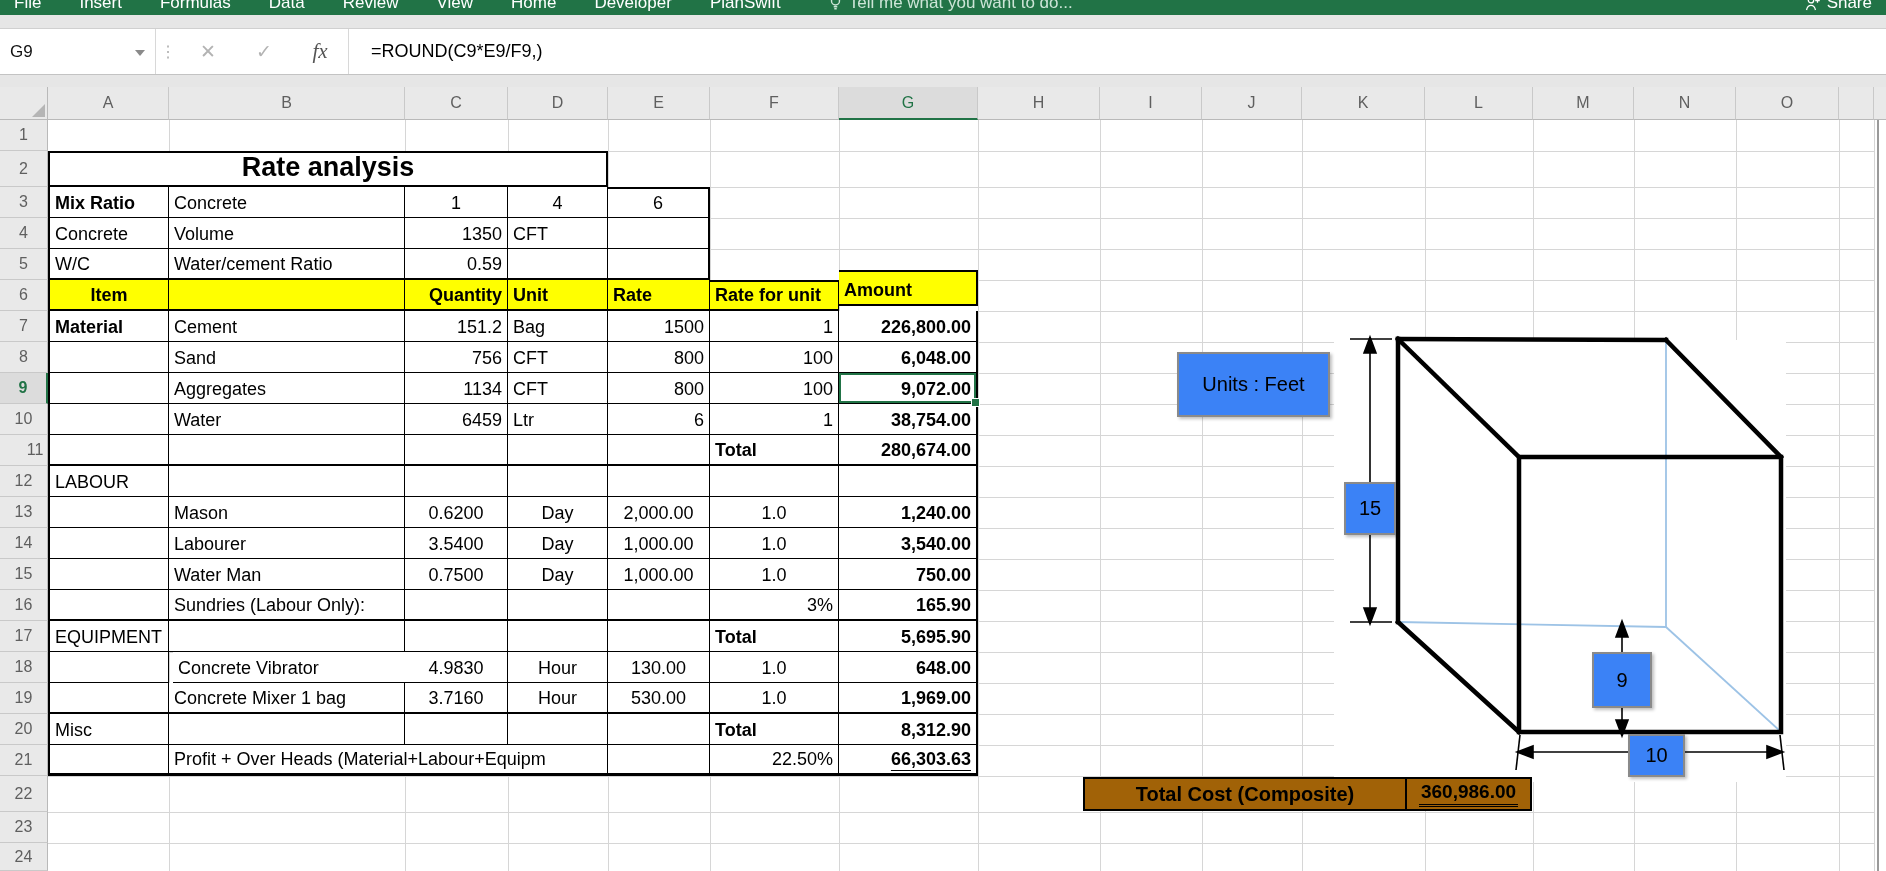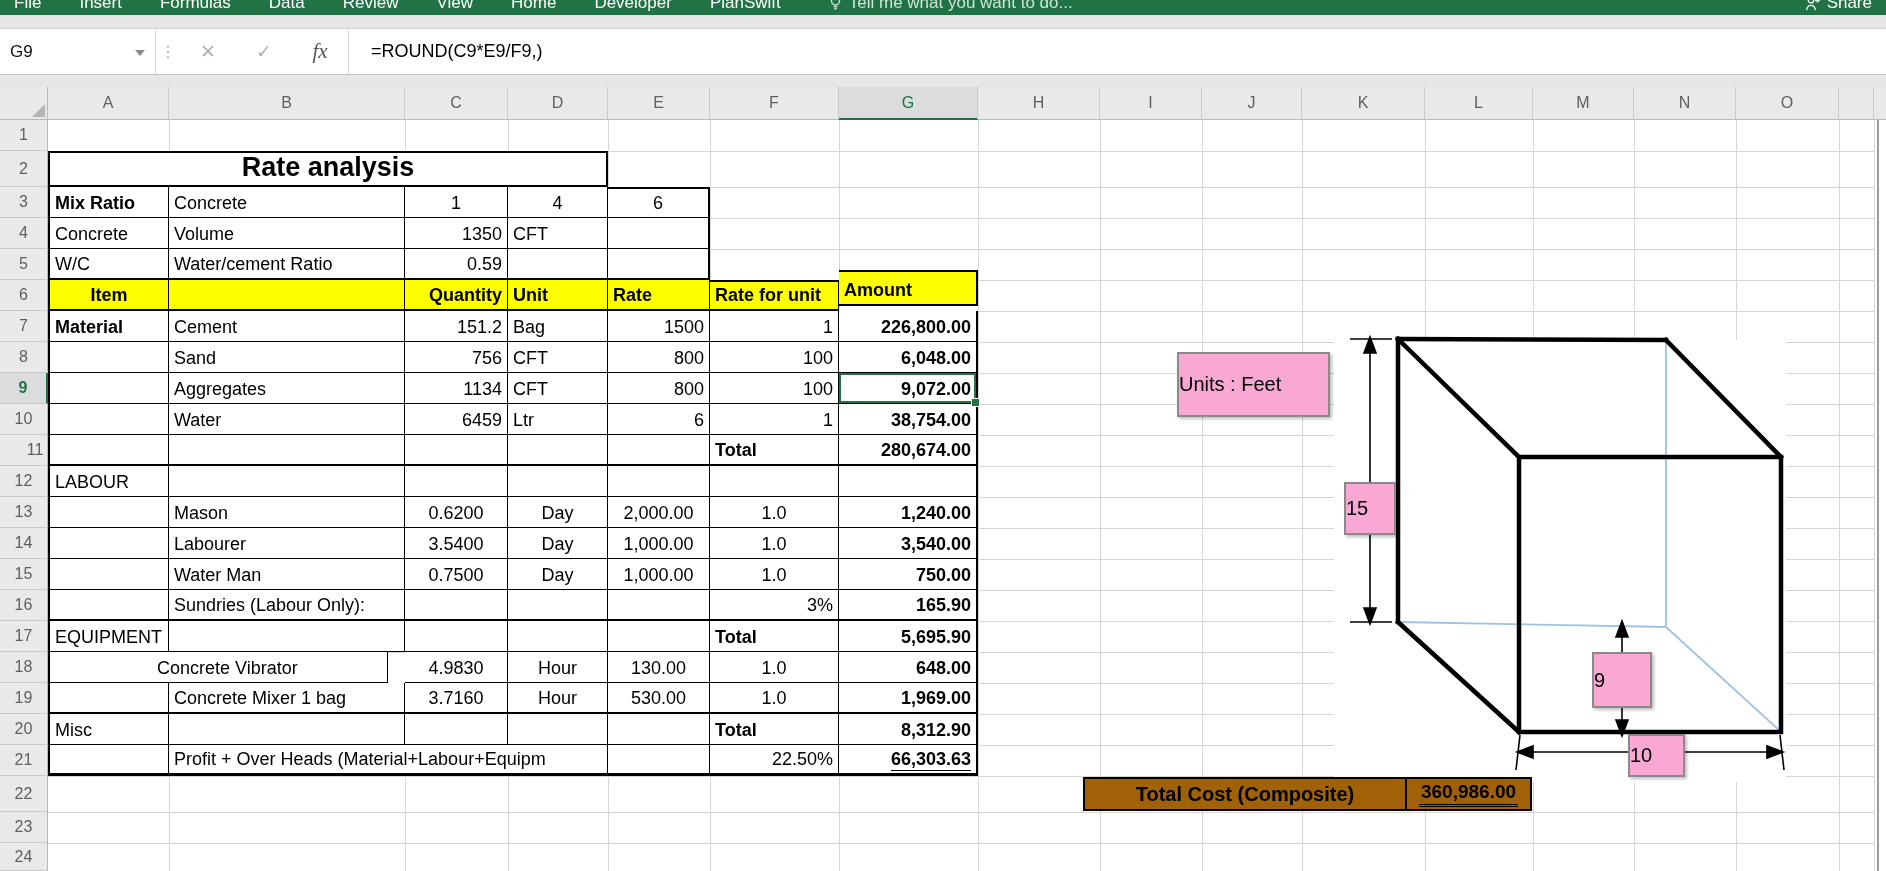--- a/index.html
+++ b/index.html
@@ -45,21 +45,21 @@
   .R2{border-right-width:2px}
   .BB{border-bottom-width:2px}
   .B3{border-bottom-width:3px}
   .title{font-size:27px;font-weight:bold;align-items:center;justify-content:center;border:2px solid #000}
   .sel{box-shadow:inset 0 0 0 2px #217346;overflow:visible}
   .sel::after{content:"";position:absolute;right:-4px;bottom:-4px;width:7px;height:7px;background:#217346;border:1px solid #fff;z-index:5}
   .dul{text-decoration:underline double;text-underline-offset:5px}
 
   
   #cubesvg{position:absolute;left:1050px;top:200px;z-index:2;pointer-events:none}
-  .abox{position:absolute;background:#f9a8d4;border:2px solid #8a8a8a;box-shadow:2px 2px 3px rgba(0,0,0,.25);display:flex;align-items:center;font-size:20px;color:#000;z-index:3;box-sizing:border-box}
+  .abox{position:absolute;background:#3b82f6;border:2px solid #8a8a8a;box-shadow:2px 2px 3px rgba(0,0,0,.25);display:flex;align-items:center;justify-content:center;font-size:20px;color:#000;z-index:3;box-sizing:border-box}
   #tcost{position:absolute;left:1083px;top:690px;width:449px;height:34px;background:#a16207;border:2px solid #000;display:flex;z-index:3;box-sizing:border-box}
   #tcost .tlab{flex:0 0 322px;display:flex;align-items:center;justify-content:center;font-weight:bold;font-size:20px;border-right:2px solid #000;box-sizing:border-box}
   #tcost .tval{flex:1;display:flex;align-items:center;justify-content:center;font-weight:bold;font-size:19px}
   #tcost .tval span{border-bottom:3px double #000;padding:0 2px 1px 2px}
   #scrolledge{position:absolute;left:1877px;top:33px;width:2px;height:751px;background:#9a9a9a;z-index:4}
 </style>
 </head>
 <body>
 
 <div id="app">
@@ -352,21 +352,21 @@
       <div class="cell tb ar BB" style="left: 710px; top: 503px; width: 129px; height: 31px;">3%</div>
       <div class="cell tb b ar R2 BB" style="left: 839px; top: 503px; width: 139px; height: 31px;">165.90</div>
       <div class="cell tb L2 al" style="left: 48px; top: 534px; width: 121px; height: 31px;">EQUIPMENT</div>
       <div class="cell tb" style="left: 169px; top: 534px; width: 236px; height: 31px;"></div>
       <div class="cell tb" style="left: 405px; top: 534px; width: 103px; height: 31px;"></div>
       <div class="cell tb" style="left: 508px; top: 534px; width: 100px; height: 31px;"></div>
       <div class="cell tb" style="left: 608px; top: 534px; width: 102px; height: 31px;"></div>
       <div class="cell tb b al" style="left: 710px; top: 534px; width: 129px; height: 31px;">Total</div>
       <div class="cell tb b ar R2" style="left: 839px; top: 534px; width: 139px; height: 31px;">5,695.90</div>
       <div class="cell tb L2" style="left: 48px; top: 565px; width: 121px; height: 31px;"></div>
-      <div class="cell tb al" style="left: 152px; top: 565px; width: 236px; height: 31px;">Concrete Vibrator</div>
+      <div class="cell tb al" style="left: 173px; top: 565px; width: 236px; height: 31px;">Concrete Vibrator</div>
       <div class="cell tb ac" style="left: 405px; top: 565px; width: 103px; height: 31px;">4.9830</div>
       <div class="cell tb ac" style="left: 508px; top: 565px; width: 100px; height: 31px;">Hour</div>
       <div class="cell tb ac" style="left: 608px; top: 565px; width: 102px; height: 31px;">130.00</div>
       <div class="cell tb ac" style="left: 710px; top: 565px; width: 129px; height: 31px;">1.0</div>
       <div class="cell tb b ar R2" style="left: 839px; top: 565px; width: 139px; height: 31px;">648.00</div>
       <div class="cell tb L2 BB" style="left: 48px; top: 596px; width: 121px; height: 31px;"></div>
       <div class="cell tb al BB" style="left: 169px; top: 596px; width: 236px; height: 31px;">Concrete Mixer 1 bag</div>
       <div class="cell tb ac BB" style="left: 405px; top: 596px; width: 103px; height: 31px;">3.7160</div>
       <div class="cell tb ac BB" style="left: 508px; top: 596px; width: 100px; height: 31px;">Hour</div>
       <div class="cell tb ac BB" style="left: 608px; top: 596px; width: 102px; height: 31px;">530.00</div>

